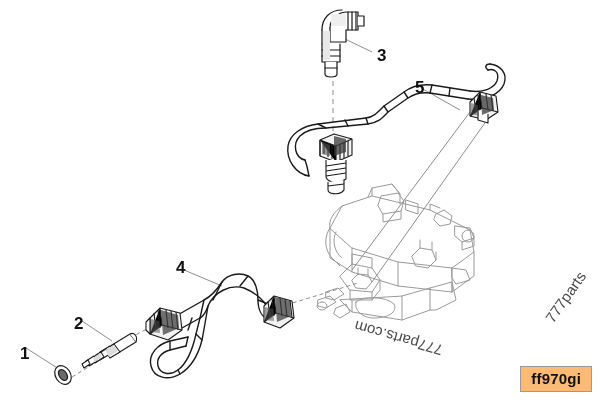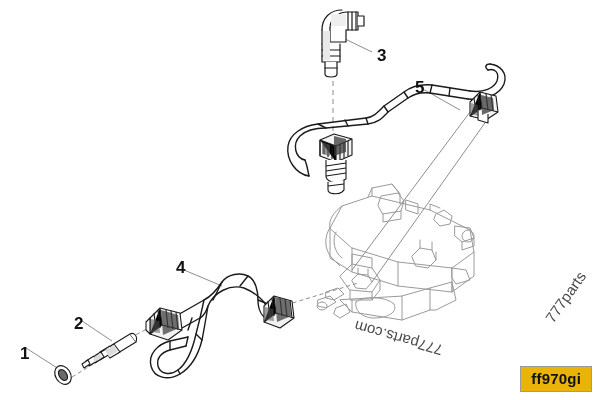--- a/index.html
+++ b/index.html
@@ -35,21 +35,21 @@
     font-family: "Liberation Sans", sans-serif;
     font-size: 15px;
     fill: #4a4a4a;
     font-weight: normal;
   }
   #figure-code-box {
     position: absolute;
     right: 8px;
     bottom: 8px;
     border: 1px solid #9a9a9a;
-    background: #eab308;
+    background: #fdba74;
     padding: 3px 10px 4px 10px;
     font-family: "Liberation Sans", sans-serif;
     font-weight: bold;
     font-size: 15px;
     color: #111111;
     letter-spacing: 0.2px;
     line-height: 1.15;
   }
 </style>
 </head>

